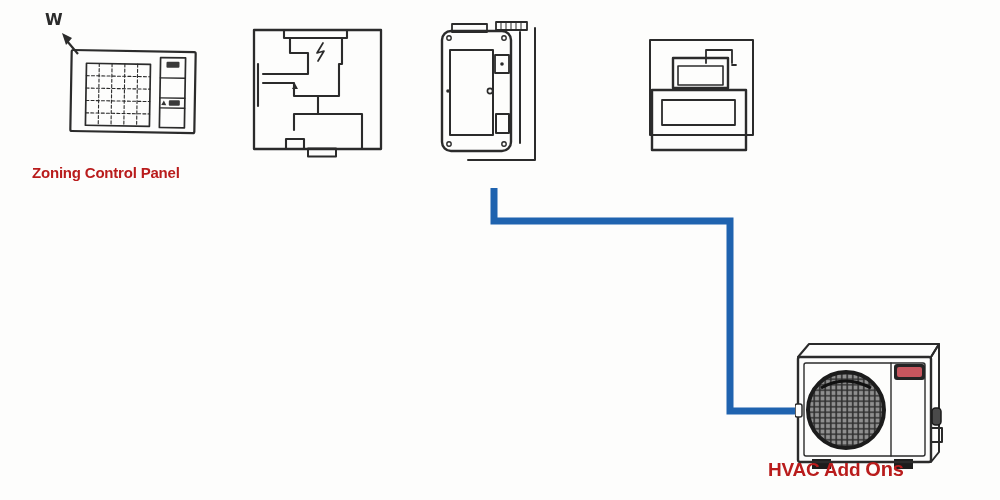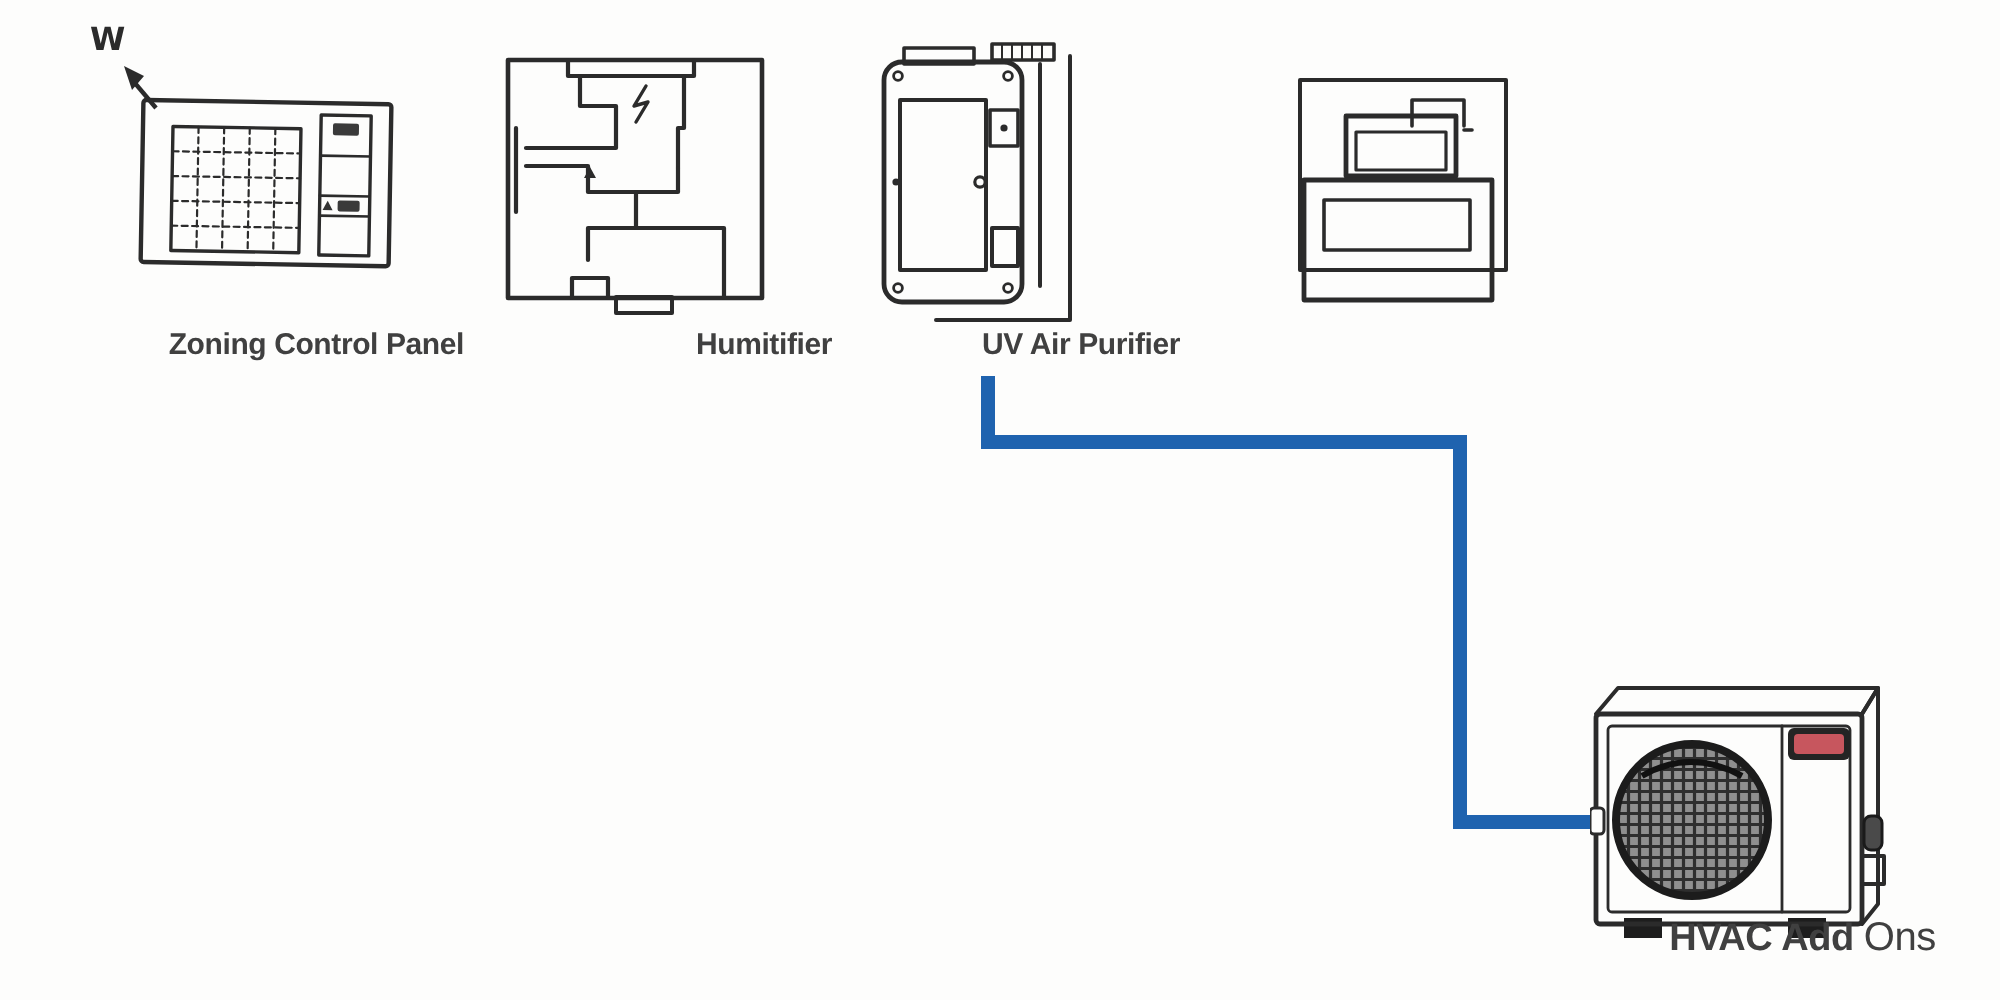--- a/index.html
+++ b/index.html
@@ -7,26 +7,26 @@
     width:1000px;height:500px;overflow:hidden;
     background:#fdfdfc;
     font-family:"Liberation Sans", sans-serif;
     color:#1b1b1b;
     position:relative;
   }
   .canvas{position:absolute;inset:0;}
   svg{display:block;}
   .device-svg{position:absolute;}
   .caption{
-    position:absolute;width:200px;text-align:right;
-    font-weight:700;font-size:15px;letter-spacing:-0.2px;color:#404040;
+    position:absolute;width:200px;text-align:left;
+    font-weight:700;font-size:15px;letter-spacing:-0.2px;color:#b91c1c;
     white-space:nowrap;
   }
   .caption.big{font-size:19px;}
-  .caption .suffix{font-weight:400;font-size:20px;margin-left:5px;}
+  .caption .suffix{font-weight:700;font-size:20px;margin-left:5px;}
   .watermark{
     position:absolute;left:45px;top:10px;
     font-weight:700;font-size:16px;color:#2b2b2b;
     font-family:"DejaVu Sans", sans-serif;
   }
   .cursor-arrow{position:absolute;left:58px;top:30px;}
   .connector-layer{position:absolute;left:0;top:0;}
   .ink{stroke:#2b2b2b;fill:none;stroke-linejoin:round;stroke-linecap:round;}
 </style>
 </head>
@@ -76,21 +76,20 @@
     <path d="M8 38 V80" class="ink" stroke-width="2.1"></path>
     <path d="M92 12 V38 H89 V58" class="ink" stroke-width="2.1"></path>
     <path d="M13 57 H44 V70 H68 V88 H44 V104" class="ink" stroke-width="2.1"></path>
     <path d="M89 58 V70 H68" class="ink" stroke-width="2.1"></path>
     <path d="M68 88 H112 V123" class="ink" stroke-width="2.1"></path>
     <path d="M36 123 V113 H54 V123" class="ink" stroke-width="2.1"></path>
     <rect x="58" y="122.5" width="28" height="8" class="ink" stroke-width="2"></rect>
     <path d="M73 17 L67 27 L74 25 L68 35" class="ink" stroke-width="1.7"></path>
     <polygon points="42,63 48,63 45,57.5" fill="#2b2b2b"></polygon>
   </svg>
-  <div class="caption" style="left:216px;top:164px;">Humitifier</div>
 
   <svg class="device-svg" style="left:438px;top:18px;" width="102" height="148" viewBox="0 0 102 148">
     <path d="M82 14 V125" class="ink" stroke-width="2"></path>
     <path d="M30 142 H97 V10" class="ink" stroke-width="2"></path>
     <rect x="58" y="4" width="31" height="8" class="ink" stroke-width="1.8"></rect>
     <g class="ink" stroke-width="1">
       <line x1="63" y1="4" x2="63" y2="12"></line>
         <line x1="68" y1="4" x2="68" y2="12"></line>
       <line x1="73" y1="4" x2="73" y2="12"></line>
         <line x1="78" y1="4" x2="78" y2="12"></line>
@@ -102,21 +101,20 @@
     <circle cx="66" cy="20" r="2.2" class="ink" stroke-width="1.4"></circle>
     <circle cx="11" cy="126" r="2.2" class="ink" stroke-width="1.4"></circle>
     <circle cx="66" cy="126" r="2.2" class="ink" stroke-width="1.4"></circle>
     <rect x="12" y="32" width="43" height="85" class="ink" stroke-width="2"></rect>
     <rect x="57" y="37" width="14" height="18" class="ink" stroke-width="1.8"></rect>
     <circle cx="64" cy="46" r="1.8" fill="#2b2b2b"></circle>
     <circle cx="52" cy="73" r="2.6" class="ink" stroke-width="1.6"></circle>
     <circle cx="10" cy="73" r="1.8" fill="#2b2b2b"></circle>
     <rect x="58" y="96" width="13" height="19" class="ink" stroke-width="2"></rect>
   </svg>
-  <div class="caption" style="left:390px;top:164px;">UV Air Purifier</div>
 
   <svg class="device-svg" style="left:648px;top:38px;" width="110" height="116" viewBox="0 0 110 116">
     <rect x="2" y="2" width="103" height="95" class="ink" stroke-width="2"></rect>
     <path d="M58 25 V12 H84 V25" class="ink" stroke-width="1.8"></path>
     <path d="M84 27 H88" class="ink" stroke-width="1.8"></path>
     <rect x="25" y="20" width="55" height="30" class="ink" fill="#fdfdfc" stroke-width="2.4"></rect>
     <rect x="30" y="28" width="45" height="19" class="ink" stroke-width="1.6"></rect>
     <rect x="4" y="52" width="94" height="60" class="ink" fill="#fdfdfc" stroke-width="2.4"></rect>
     <rect x="14" y="62" width="73" height="25" class="ink" stroke-width="1.8"></rect>
   </svg>

